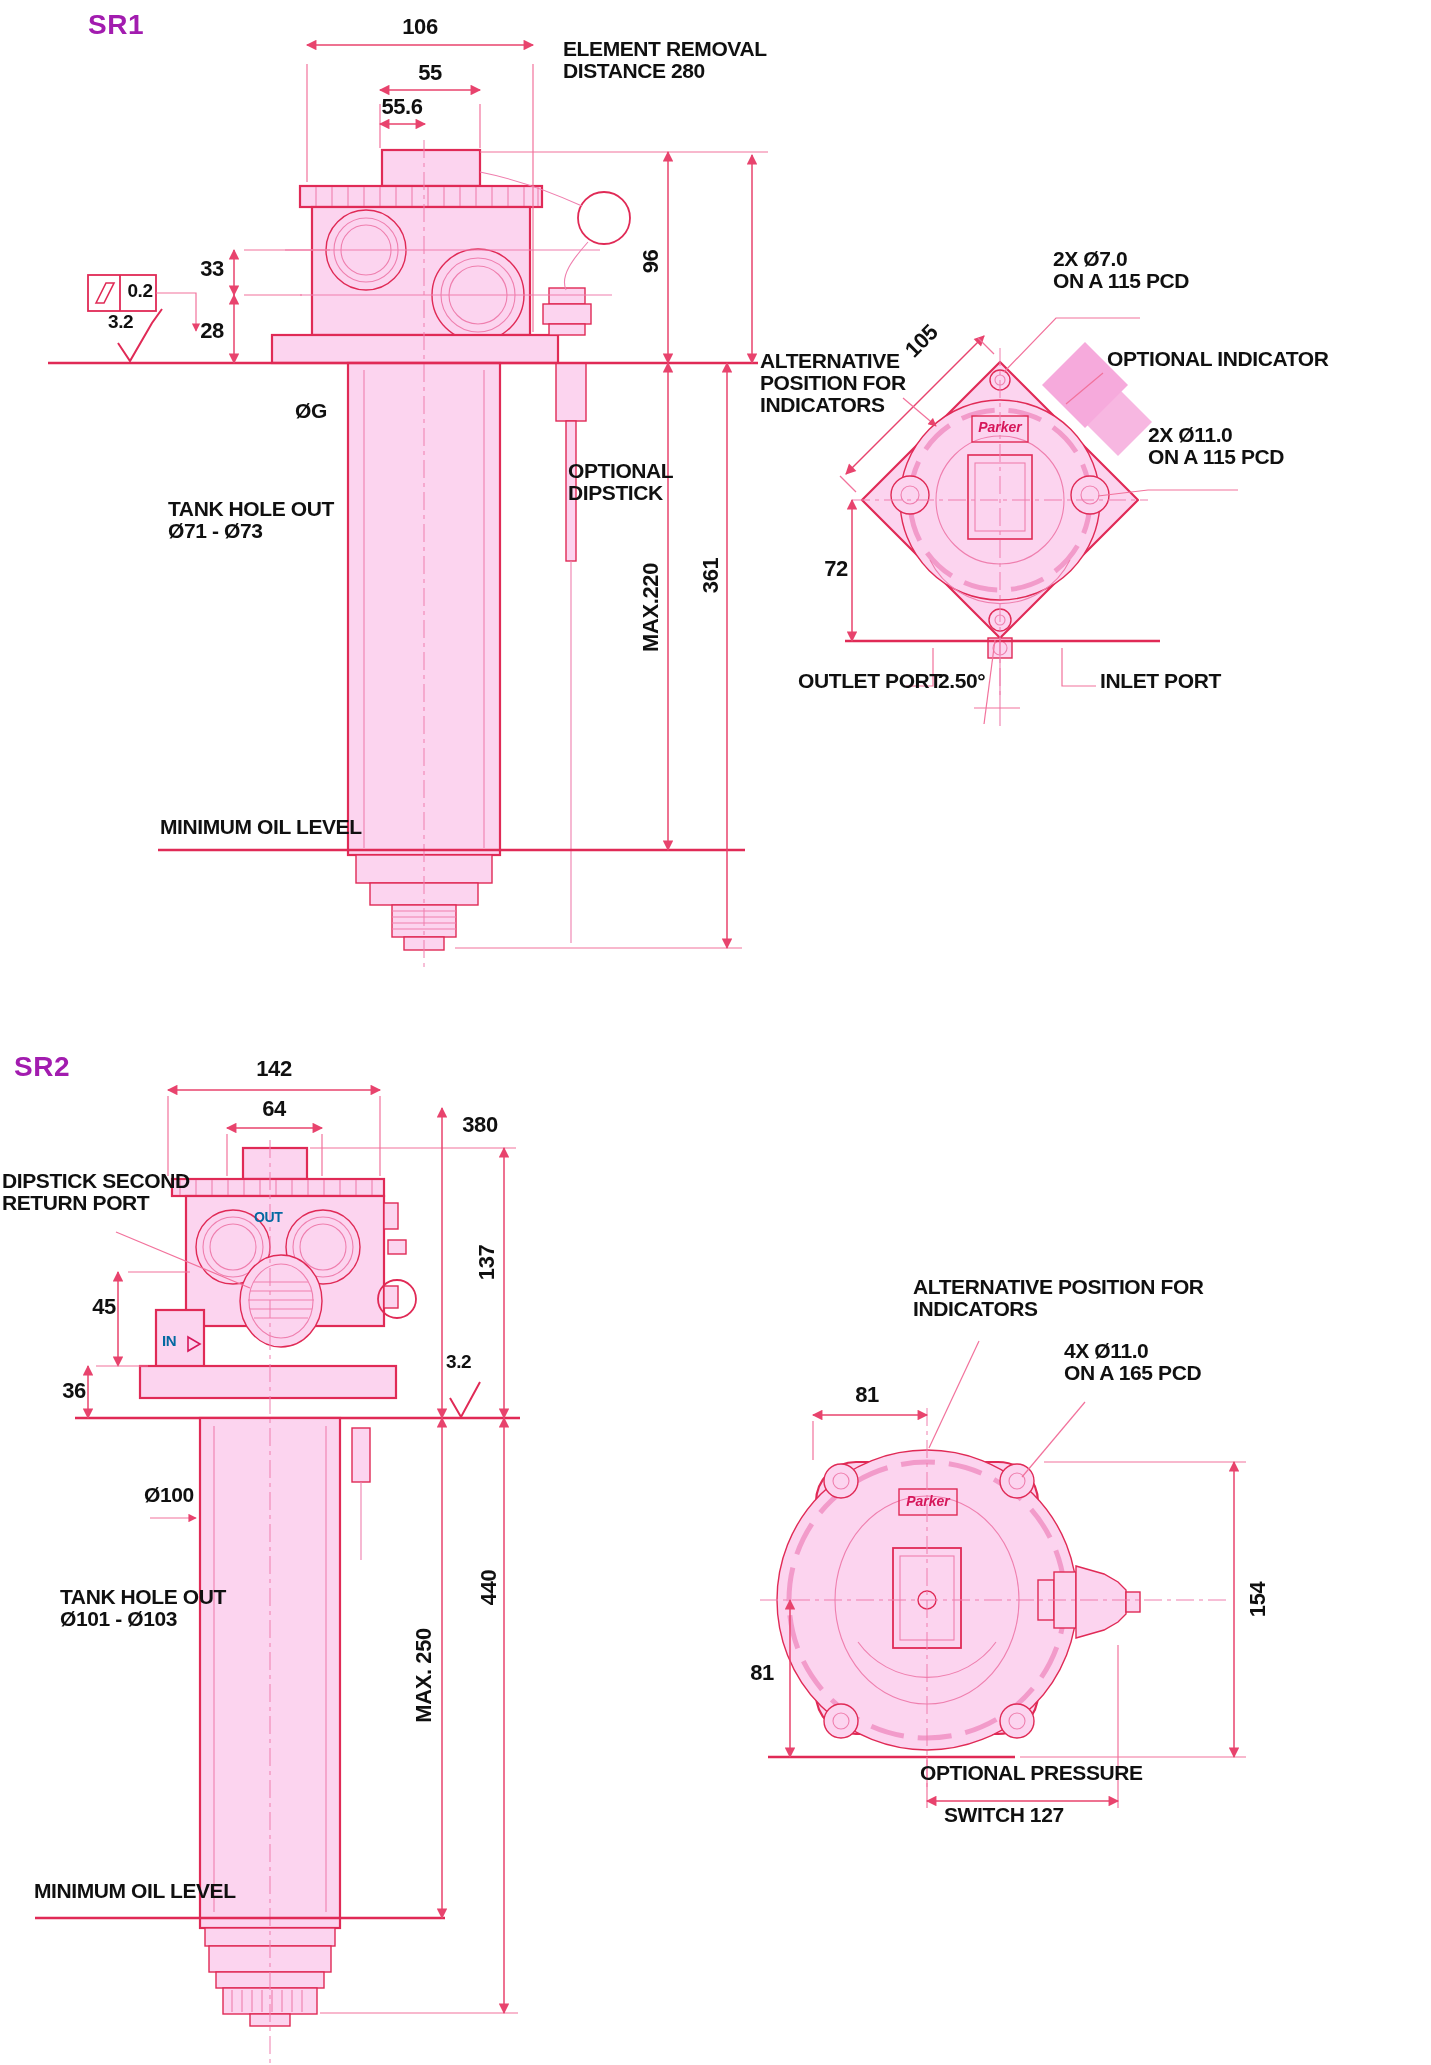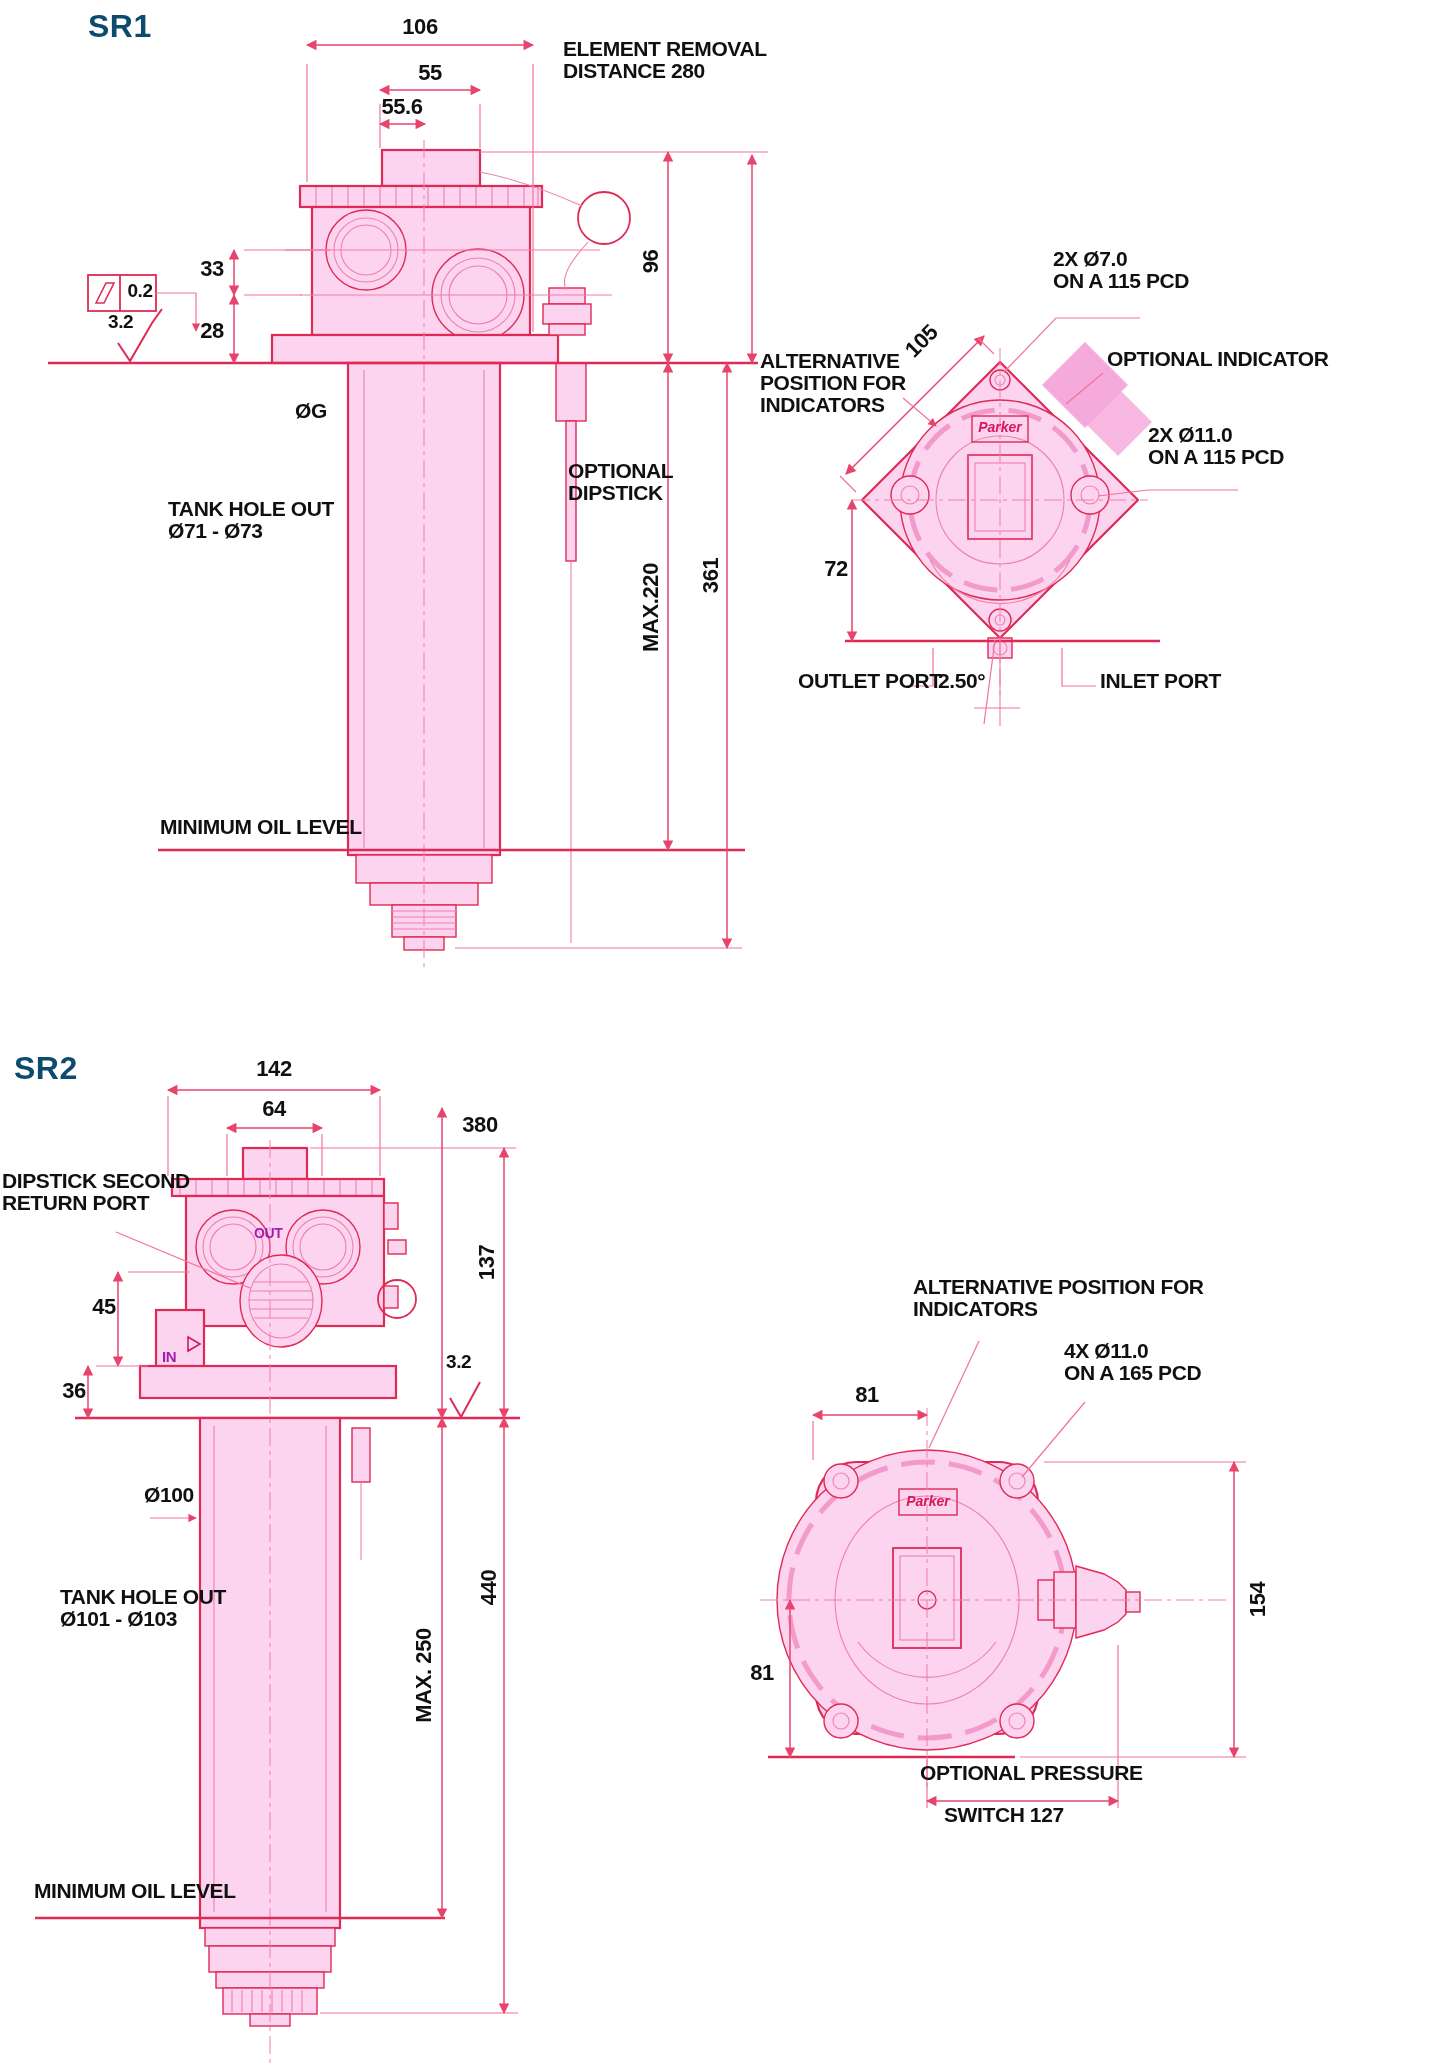--- a/index.html
+++ b/index.html
@@ -17,22 +17,22 @@
   .dim{fill:none;stroke:#e8436d;stroke-width:1.5;marker-start:url(#ar);marker-end:url(#ar);}
   .cl{fill:none;stroke:#ef7fae;stroke-width:1;stroke-dasharray:18 5 4 5;}
   .ring{fill:none;stroke:#f29bca;stroke-width:5;stroke-dasharray:34 14;}
   .fillonly{fill:#f6aadc;stroke:none;}
   
   .lbl{position:absolute;font-weight:700;font-size:21px;line-height:1.04;color:#101010;
        letter-spacing:-0.4px;white-space:pre-line;}
   .dimtxt{font-size:22px;text-align:center;}
   .rot{transform:rotate(-90deg);}
   .rot45{transform:rotate(-45deg);}
-  .title{color:#0c4a6e;font-size:32px;letter-spacing:0.5px;}
-  .red{color:#a21caf;margin-top:16px;}
+  .title{color:#a21caf;font-size:28px;letter-spacing:0.5px;}
+  .red{color:#0369a1;}
   .logo{font-style:italic;font-size:14px;color:#d6175a;text-align:center;letter-spacing:0;}
   .small{font-size:19px;}
 </style>
 </head>
 <body>
 
 <div class="canvas">
 
 <svg width="1431" height="2065" viewBox="0 0 1431 2065">
   <defs>

